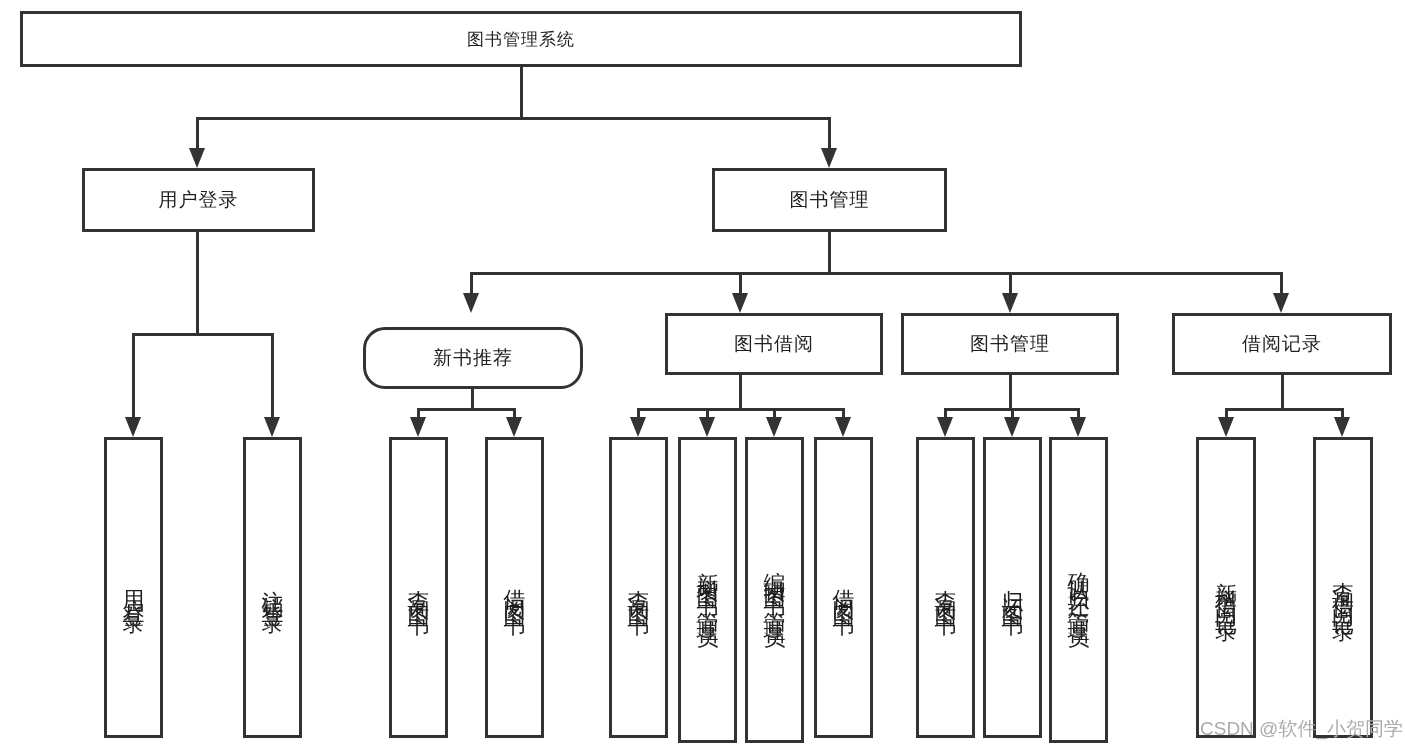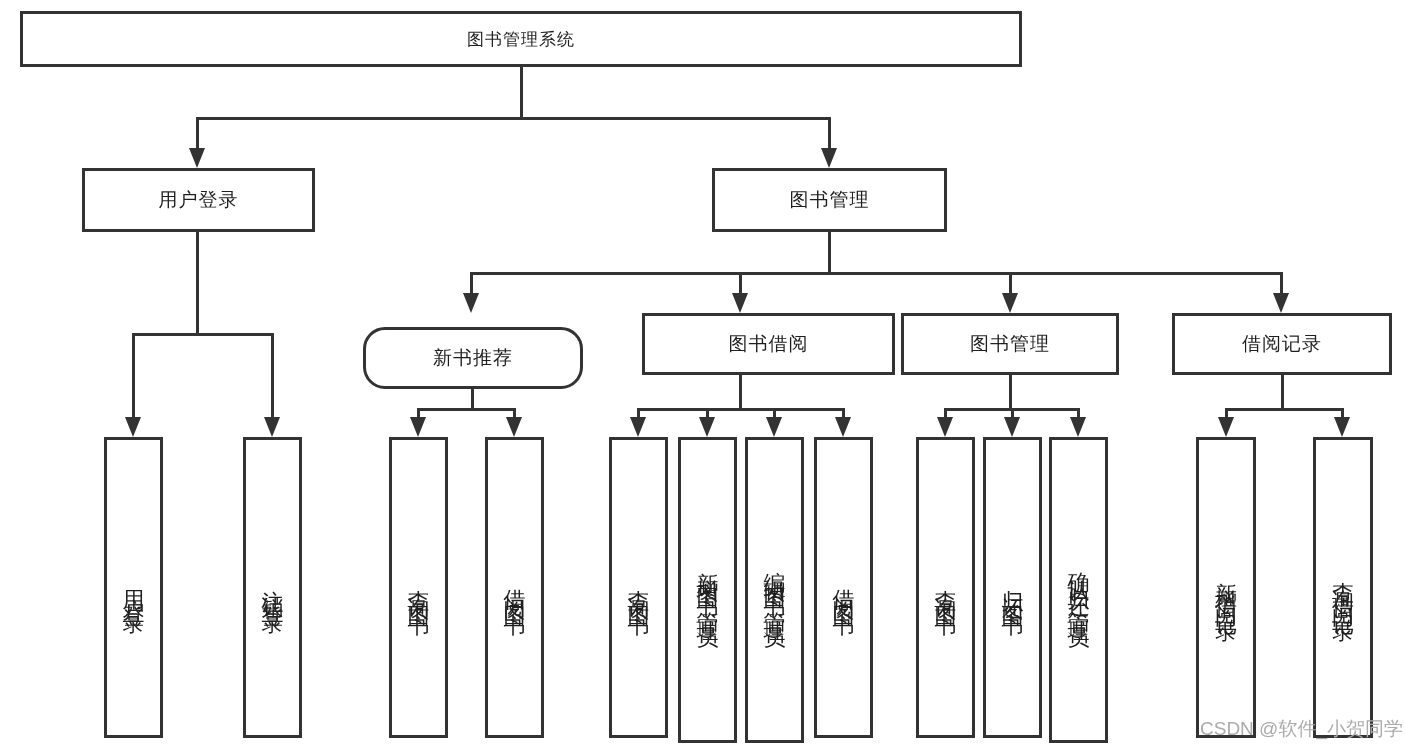--- a/index.html
+++ b/index.html
@@ -45,21 +45,21 @@
   <div class="box" style="left:82px;top:168px;width:233px;height:64px;">
     <span class="hlabel">用户登录</span>
   </div>
   <div class="box" style="left:712px;top:168px;width:235px;height:64px;">
     <span class="hlabel">图书管理</span>
   </div>
 
   <div class="box" style="left:363px;top:327px;width:220px;height:62px;border-radius:22px;">
     <span class="hlabel">新书推荐</span>
   </div>
-  <div class="box" style="left:642px;top:313px;width:253px;height:62px;">
+  <div class="box" style="left:665px;top:313px;width:218px;height:62px;">
     <span class="hlabel">图书借阅</span>
   </div>
   <div class="box" style="left:901px;top:313px;width:218px;height:62px;">
     <span class="hlabel">图书管理</span>
   </div>
   <div class="box" style="left:1172px;top:313px;width:220px;height:62px;">
     <span class="hlabel">借阅记录</span>
   </div>
 
   <div class="vbox" style="left:104px;top:437px;width:59px;height:301px;">

